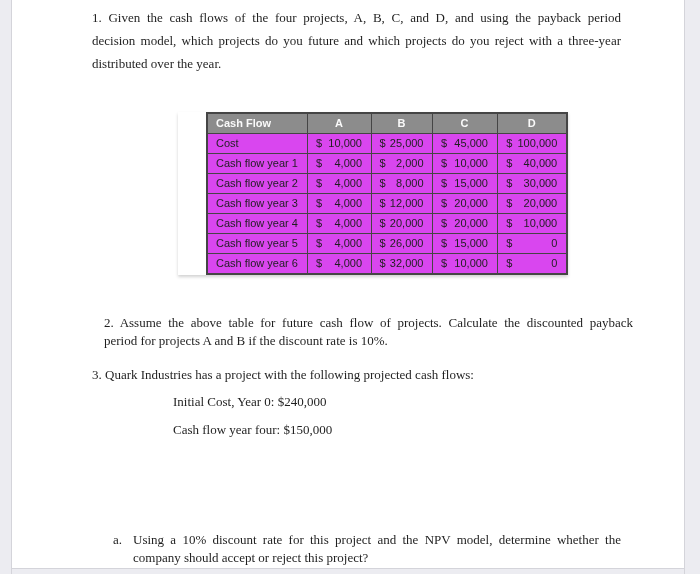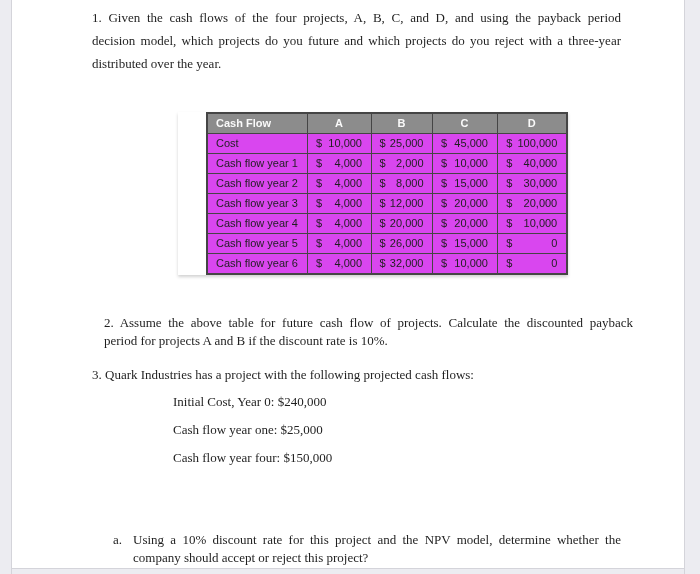--- a/index.html
+++ b/index.html
@@ -269,21 +269,20 @@
   <span class="line j">2. Assume the above table for future cash flow of projects. Calculate the discounted payback</span>
   <span class="line">period for projects A and B if the discount rate is 10%.</span>
 </div>
 
 <div id="q3" class="tblock">
   <span class="line">3. Quark Industries has a project with the following projected cash flows:</span>
 </div>
 
 <div id="cashlines" class="tblock">
   <span class="line">Initial Cost, Year 0: $240,000</span>
-  <span class="line">Cash flow year one: $25,000</span>
   <span class="line">Cash flow year four: $150,000</span>
 </div>
 
 <div id="itema" class="tblock">
   <span class="marker">a.</span>
   <div class="atext">
     <span class="line j">Using a 10% discount rate for this project and the NPV model, determine whether the</span>
     <span class="line">company should accept or reject this project?</span>
   </div>
 </div>

